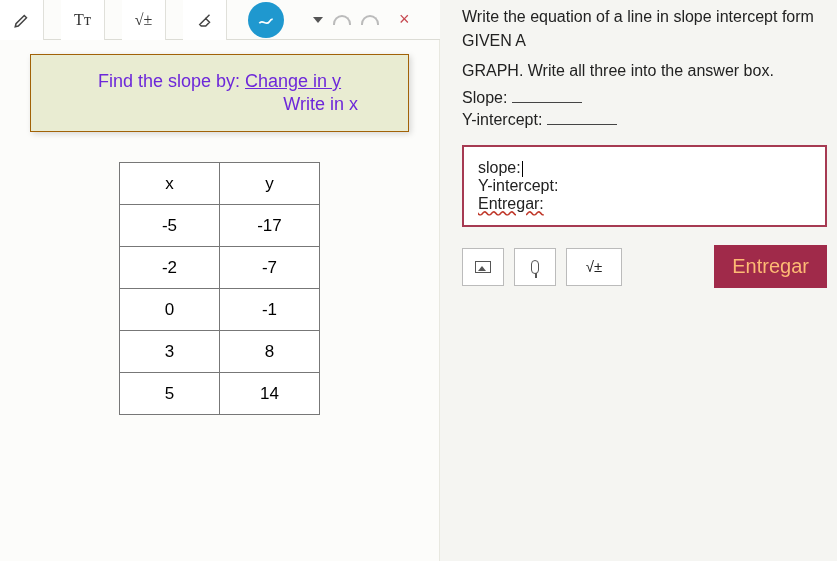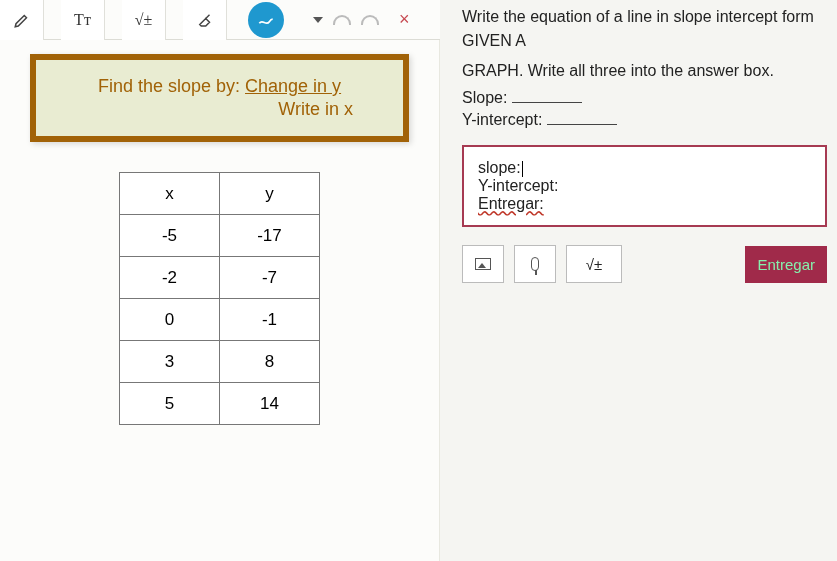--- a/index.html
+++ b/index.html
@@ -54,26 +54,26 @@
   .close-x { color:#c74a52; font-size:18px; margin-left:10px; }
   
   .left-panel {
     position:absolute; left:0; top:40px; width:440px; bottom:0;
     background:#fcfcfa;
     border-right:1px solid #e8e8e0;
     padding:14px 30px;
   }
   .instruction-card {
     background:#e9ecd2;
-    border:6px solid #a16207;
+    border:1px solid #a16207;
     padding:16px 20px;
     box-shadow: 2px 2px 6px rgba(0,0,0,0.15);
     margin-bottom:30px;
     font-size:18px;
-    color:#a16207;
+    color:#6d28d9;
   }
   .instruction-card .line1 { text-align:center; }
   .instruction-card .frac-top { text-decoration: underline; }
   .instruction-card .line2 { text-align:right; padding-right:30px; font-size:18px; margin-top:2px;}
   
   .data-table {
     border-collapse: collapse;
     margin: 0 auto;
     background:#fff;
   }
@@ -117,22 +117,22 @@
     display:flex; gap:10px; margin-top:18px; align-items:center;
   }
   .tool-btn {
     width:42px;height:38px;border:1px solid #bbb;background:#fff;
     display:flex;align-items:center;justify-content:center;
     font-size:15px;cursor:pointer;
   }
   .tool-btn.wide { width:56px; }
   .submit-btn {
     margin-left:auto;
-    background:#a02a4a;color:#86efac;border:none;
-    padding:10px 12px;font-size:15px;cursor:pointer;
+    background:#a02a4a;color:#fdba74;border:none;
+    padding:10px 18px;font-size:20px;cursor:pointer;
   }
   .img-icon {
     width:16px;height:12px;border:1px solid #555;position:relative;
   }
   .img-icon::after{
     content:"";position:absolute;bottom:1px;left:2px;width:0;height:0;
     border-left:4px solid transparent;border-right:4px solid transparent;border-bottom:5px solid #555;
   }
   .mic-icon { width:8px;height:14px;border:1px solid #555;border-radius:4px;position:relative;}
   .mic-icon::after{content:"";position:absolute;bottom:-5px;left:3px;width:2px;height:5px;background:#555;}

